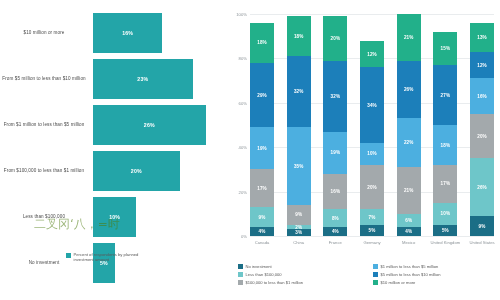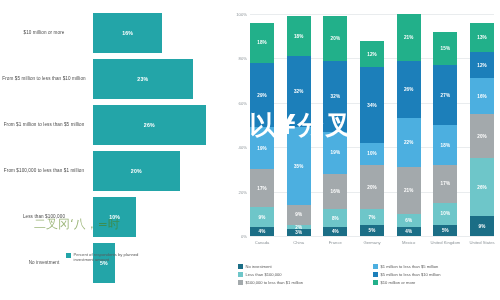--- a/index.html
+++ b/index.html
@@ -229,16 +229,15 @@
       </div>
   <div class="xtick" style="left: 17px;">Canada</div>
       <div class="xtick" style="left: 53.6667px;">China</div>
       <div class="xtick" style="left: 90.3333px;">France</div>
       <div class="xtick" style="left: 127px;">Germany</div>
       <div class="xtick" style="left: 163.667px;">Mexico</div>
       <div class="xtick" style="left: 200.333px;">United Kingdom</div>
       <div class="xtick" style="left: 237px;">United States</div>
     </div>
 
-  <div class="wm" id="wm-line1">s以¥分叉</div>
   <div class="wm" id="wm-line3">二叉冈‘八，=时</div>
 
 </div>
 
 </body></html>

